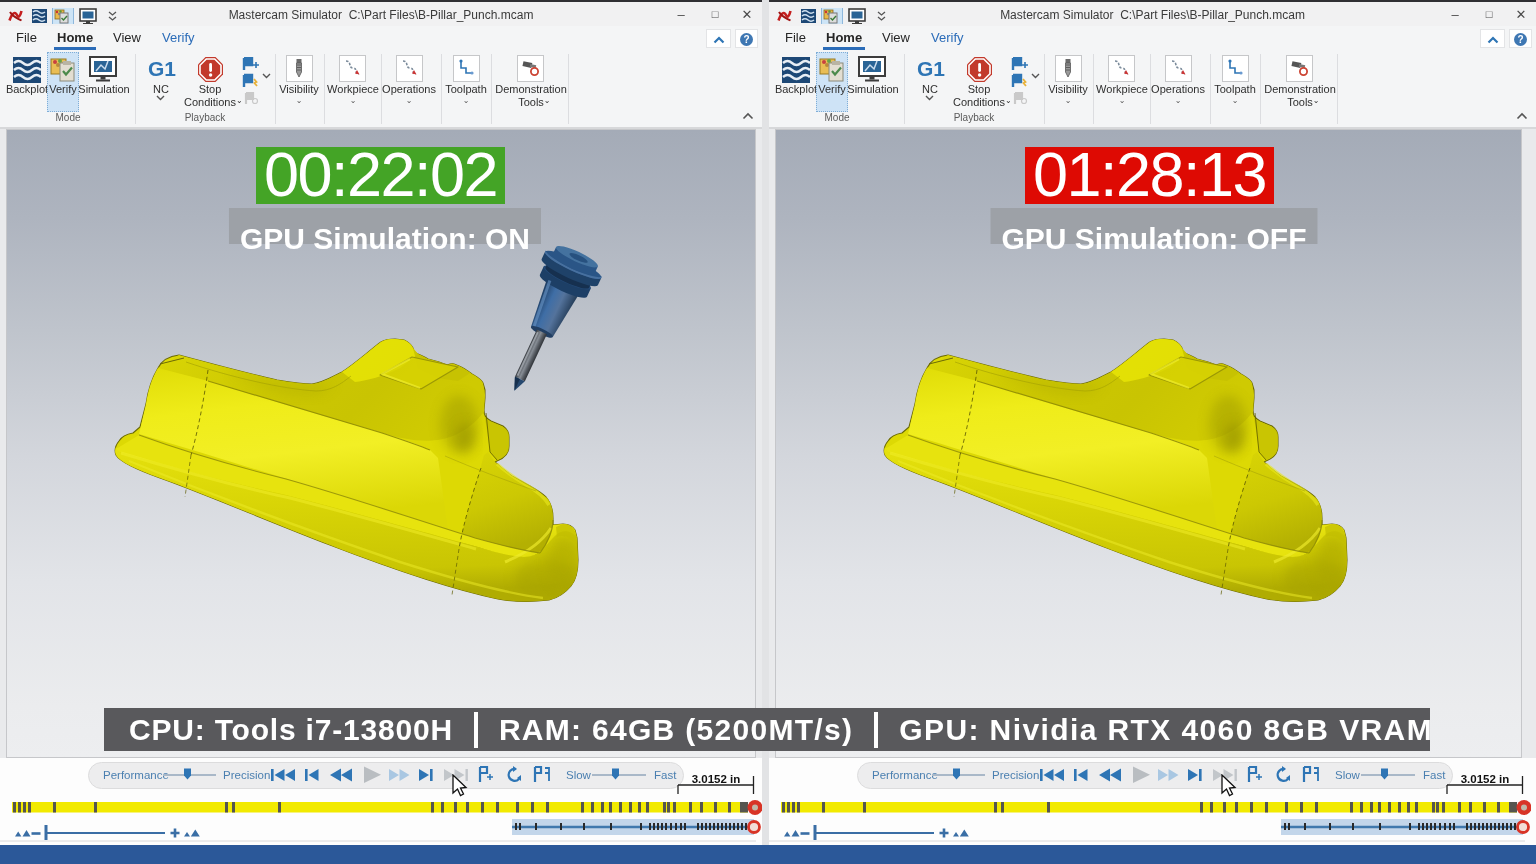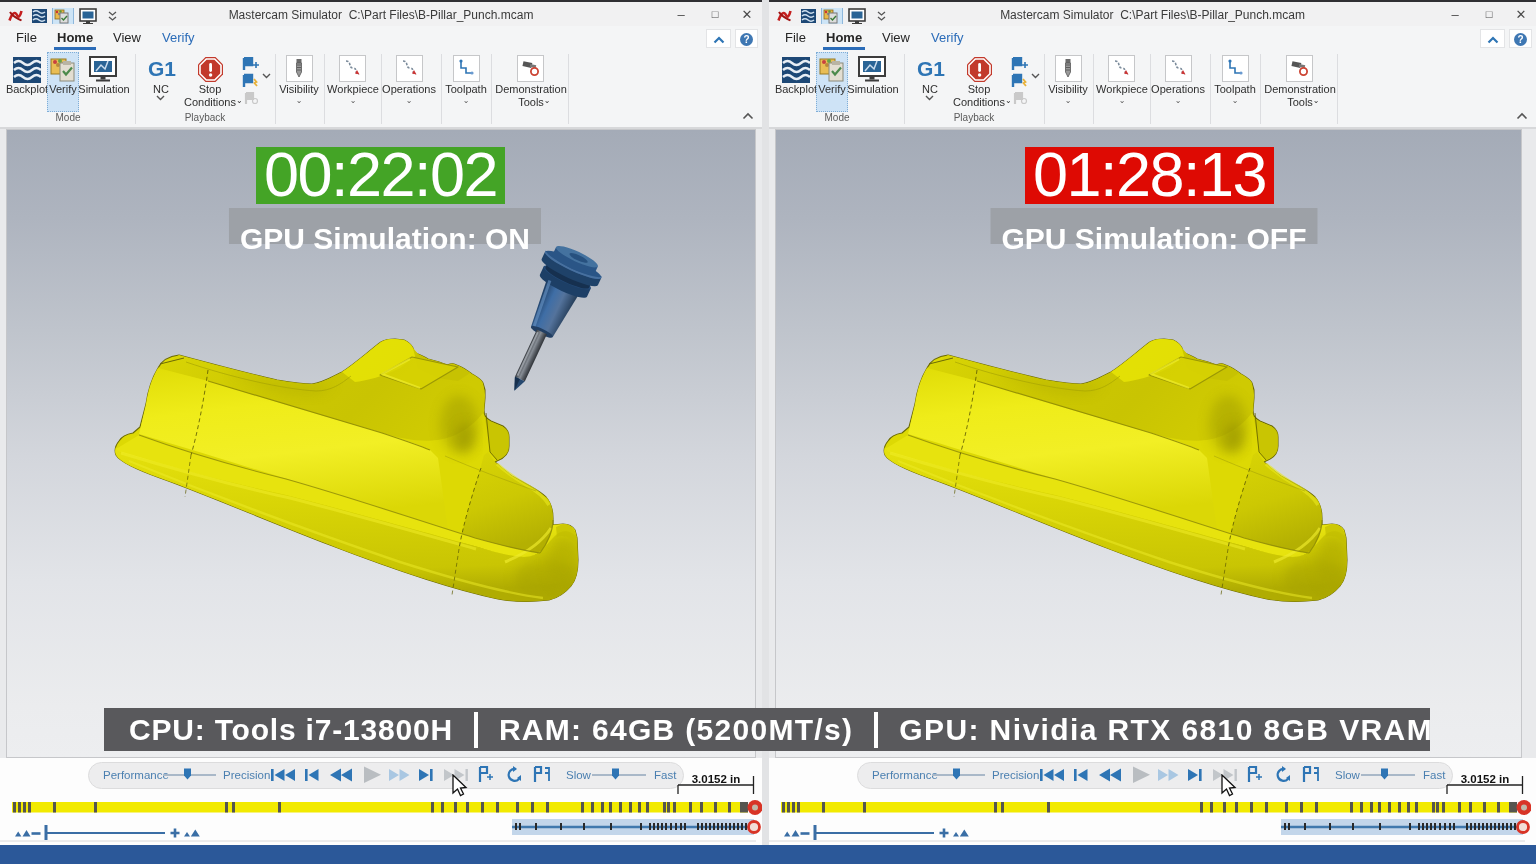--- a/index.html
+++ b/index.html
@@ -810,16 +810,16 @@
   <line x1="0" y1="46" x2="756" y2="46" stroke="#d8d8da" stroke-width="1"></line>
 </svg>
 
   </div>
   <div id="gap"></div>
   <div id="caption">
       <span style="margin-left:25px">CPU: Tools i7-13800H</span>
       <span class="sep"></span>
       <span style="letter-spacing:1.3px">RAM: 64GB (5200MT/s)</span>
       <span class="sep"></span>
-      <span style="letter-spacing:1.4px">GPU: Nividia RTX 6810 8GB VRAM</span>
+      <span style="letter-spacing:1.4px">GPU: Nividia RTX 4060 8GB VRAM</span>
     </div>
   <div id="bluebar"></div>
 </div>
 
 </body></html>

